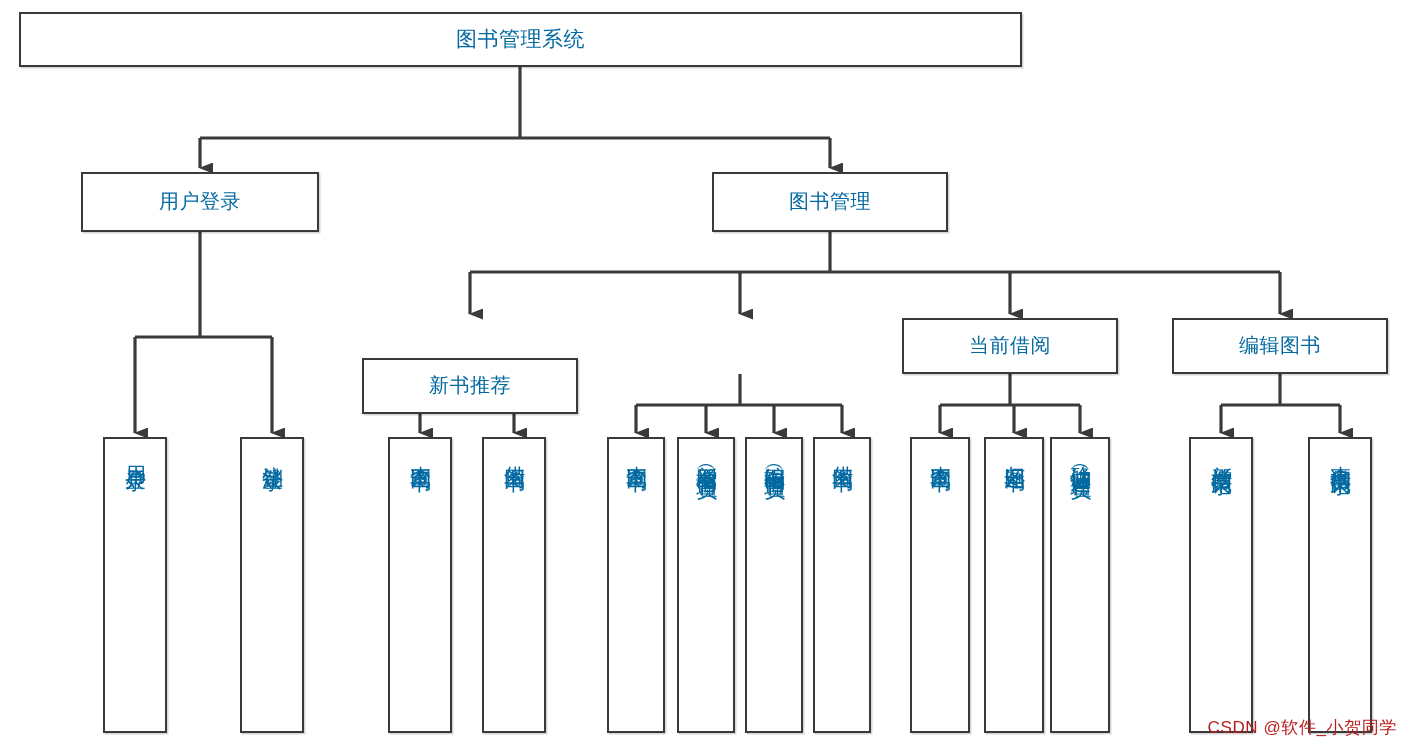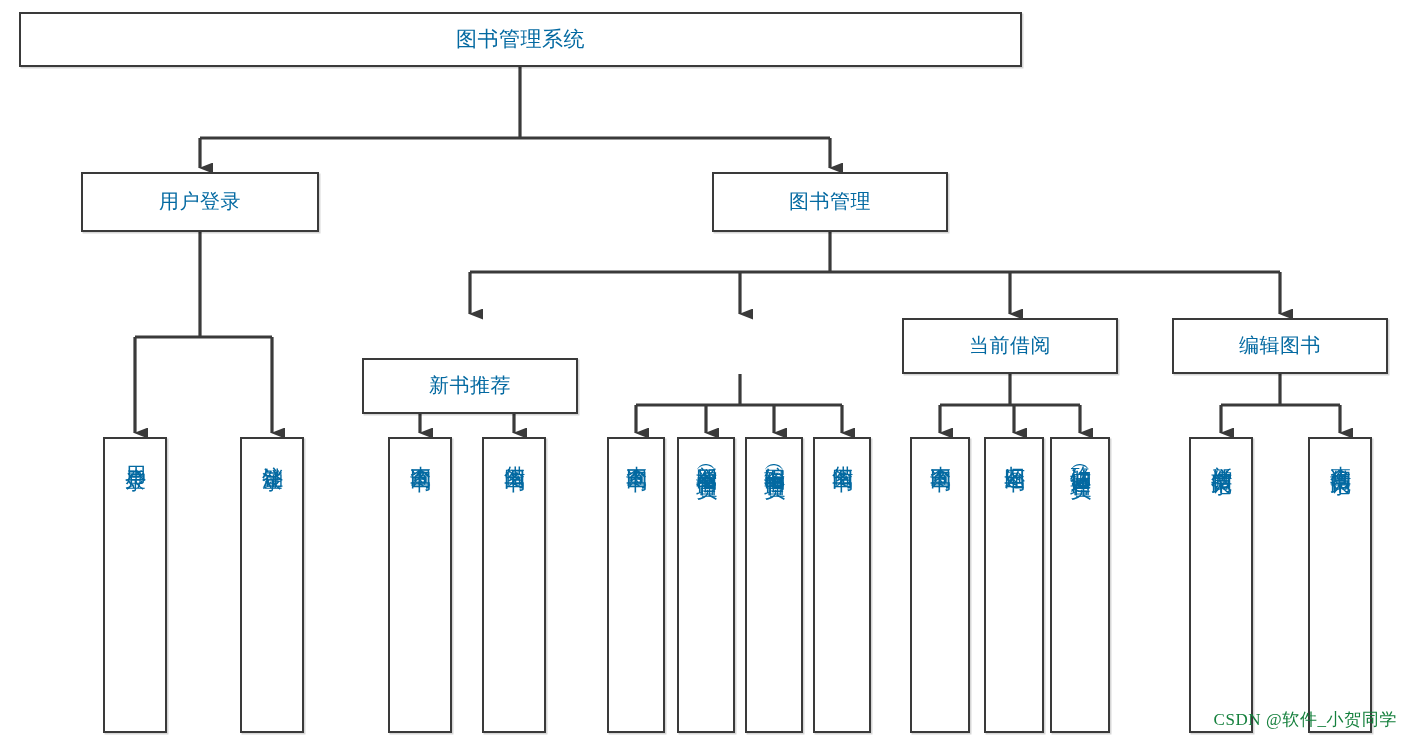--- a/index.html
+++ b/index.html
@@ -61,25 +61,25 @@
     writing-mode: vertical-rl;
     text-orientation: upright;
     font-size: 21px;
     line-height: 1.02;
     letter-spacing: 2px;
     white-space: nowrap;
   }
   #watermark {
     position: absolute;
     right: 8px;
-    bottom: 16px;
+    bottom: 8px;
     font-size: 17px;
-    color: #15803d;
+    color: #b91c1c;
     letter-spacing: 0.6px;
-    font-family: Liberation Serif, serif;
+    font-family: Liberation Sans, sans-serif;
     user-select: none;
   }
 </style>
 </head>
 <body>
 
 <div id="diagram-root">
 
   <svg id="edge-layer" viewBox="0 0 1405 747" xmlns="http://www.w3.org/2000/svg">
     <defs>

